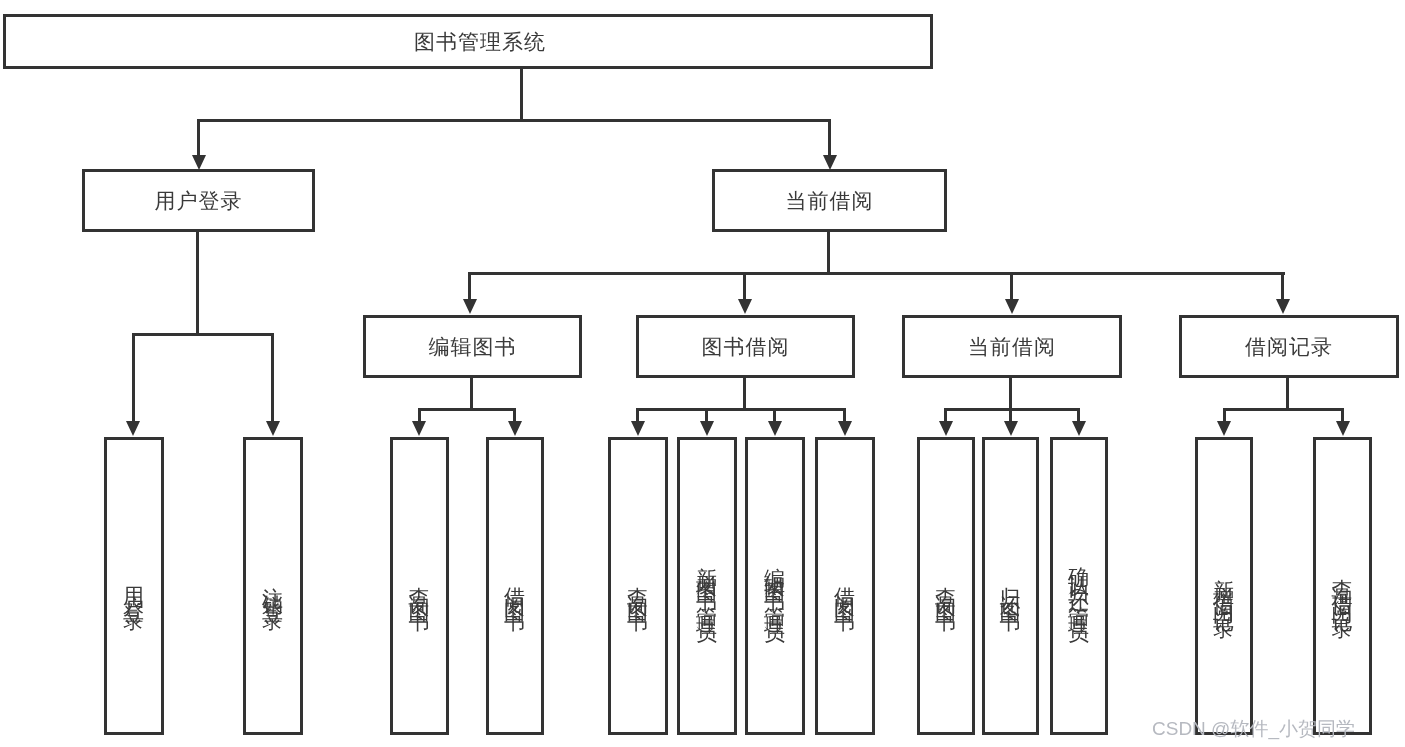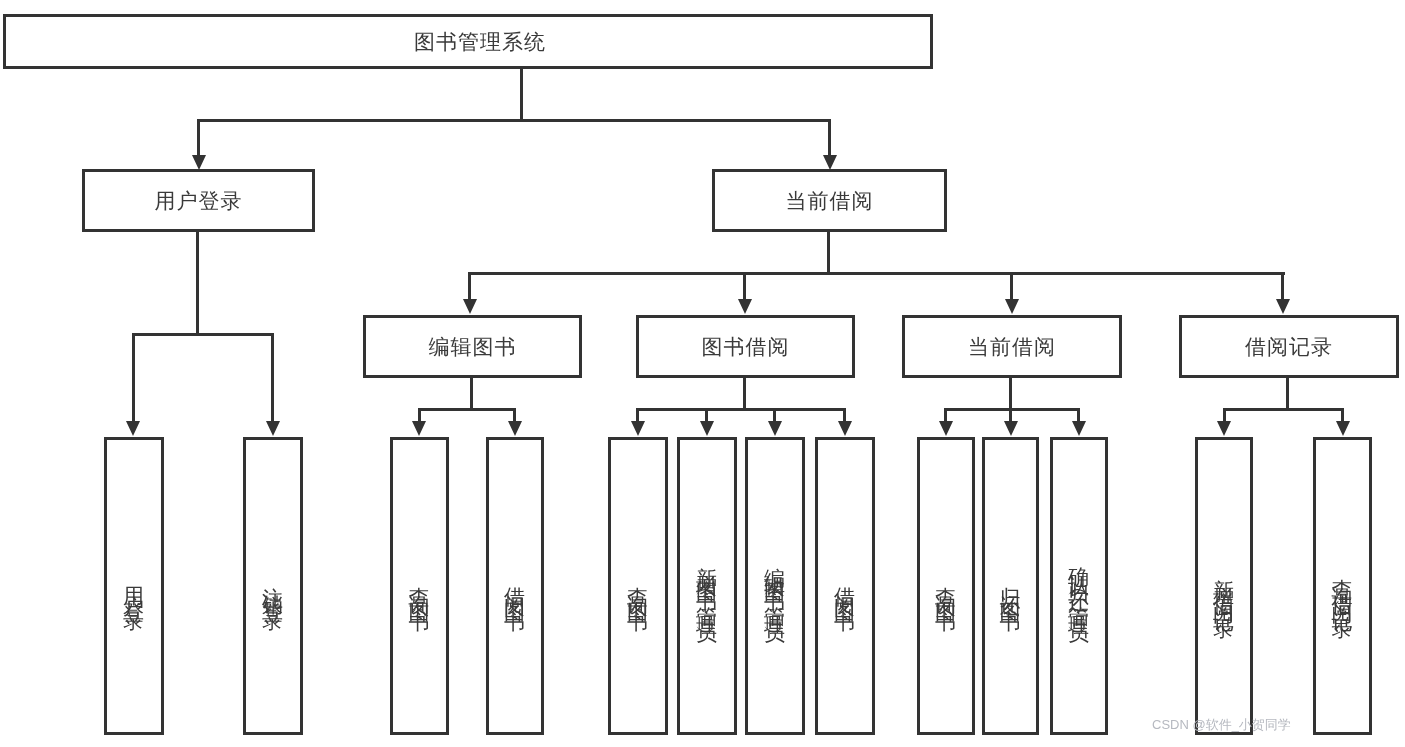--- a/index.html
+++ b/index.html
@@ -42,21 +42,21 @@
     position: absolute;
     width: 0; height: 0;
     border-left: 7px solid transparent;
     border-right: 7px solid transparent;
     border-top: 15px solid var(--line);
   }
   .watermark {
     position: absolute;
     left: 1152px;
     top: 716px;
-    font-size: 13px;
+    font-size: 19px;
     color: var(--watermark);
     white-space: nowrap;
     z-index: 10;
   }
 </style>
 </head>
 <body>
 
 <div class="canvas">
 

